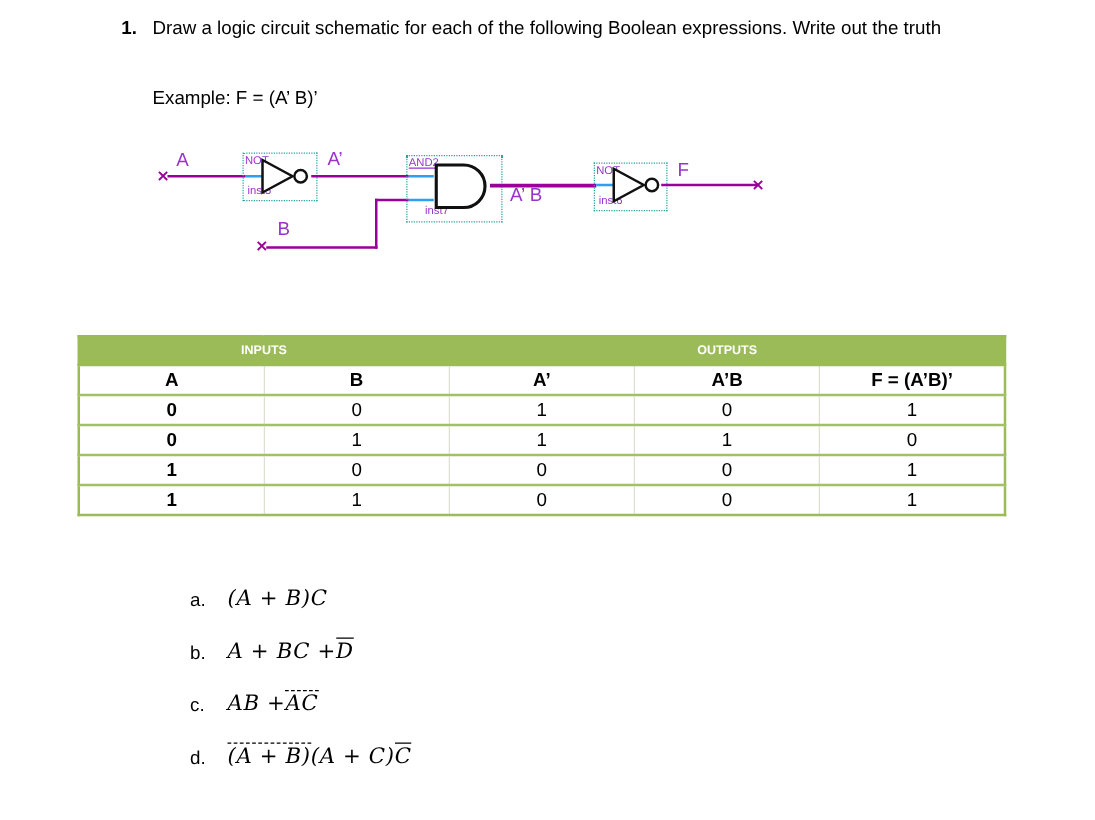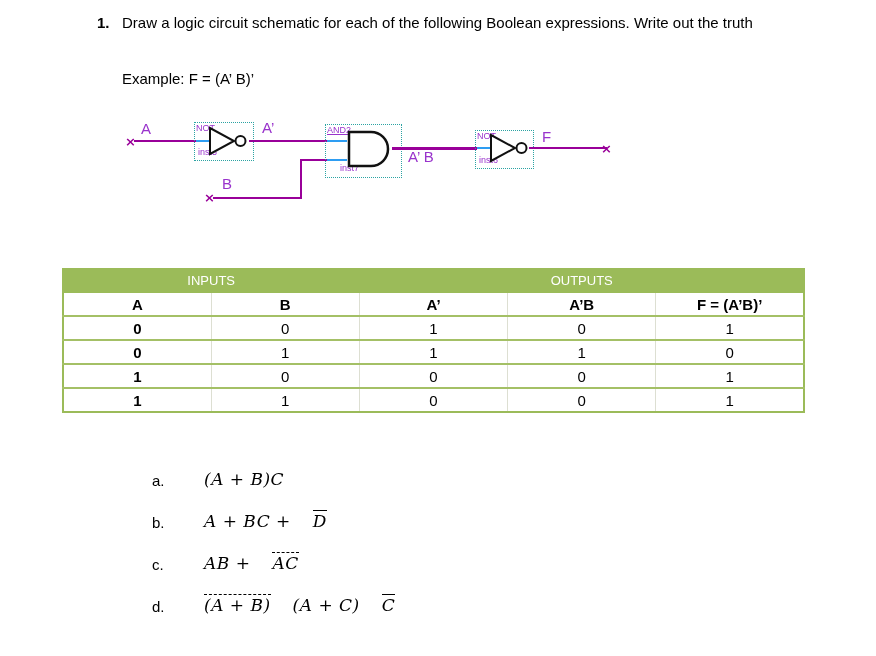--- a/index.html
+++ b/index.html
@@ -23,39 +23,39 @@
   .gatebox{position:absolute;border:1px dotted #2ba3a3;background:transparent;}
   .glabel{position:absolute;font-size:9px;line-height:10px;color:#9933cc;font-family:"Liberation Sans",sans-serif;}
   .slabel{position:absolute;font-size:15px;line-height:16px;color:#9933cc;}
   .term{position:absolute;color:#990099;font:700 13px "DejaVu Sans",sans-serif;line-height:13px;}
   .gsvg{position:absolute;}
 
   
   .ttable{position:absolute;left:62px;top:268px;width:743px;border-collapse:collapse;table-layout:fixed;
     font-family:"Liberation Sans",sans-serif;}
   .ttable td,.ttable th{text-align:center;padding:0;}
-  .ttable .ghead{background:#9bbb59;color:#fff;font-size:13px;font-weight:400;height:21px;
+  .ttable .ghead{background:#9bbb59;color:#fff;font-size:10px;font-weight:700;height:21px;
     border:2px solid #9bbb59;margin-left:28px;}
   .ttable .ghead-left{border-right:1px solid rgba(255,255,255,.55);}
   .ttable .colhead{font-size:15px;font-weight:700;height:22px;}
   .ttable tbody td{font-size:15px;height:22px;}
   .ttable tbody td.first, .ttable .colhead.first{font-weight:700;}
   .ttable tbody td, .ttable .colhead{
     border-top:2px solid #a4c066;border-bottom:2px solid #a4c066;
     border-left:1px solid #dddfd2;border-right:1px solid #dddfd2;}
   .ttable tr > *:first-child{border-left:2px solid #9bbb59;}
   .ttable tr > *:last-child{border-right:2px solid #9bbb59;}
   .ttable tbody tr:last-child td{border-bottom:2px solid #9bbb59;}
 
   
   .expressions{position:absolute;left:152px;top:466px;display:flex;flex-direction:column;gap:19px;}
   .expr-row{display:flex;align-items:flex-end;height:23px;}
   .expr-letter{font-size:15px;width:30px;flex:0 0 30px;}
   .expr-body{font-family:"DejaVu Serif",serif;font-style:italic;font-size:17px;letter-spacing:.5px;}
-  .expr-part{display:inline-block;line-height:20px;margin-left:22px;}
+  .expr-part{display:inline-block;line-height:20px;}
   .ov-solid{border-top:1.5px solid #000;}
   .ov-dashed{border-top:1.5px dashed #000;}
 </style>
 </head>
 <body>
 
 <div id="page">
 
   <div class="question">
     <div class="qnum">1.</div>

